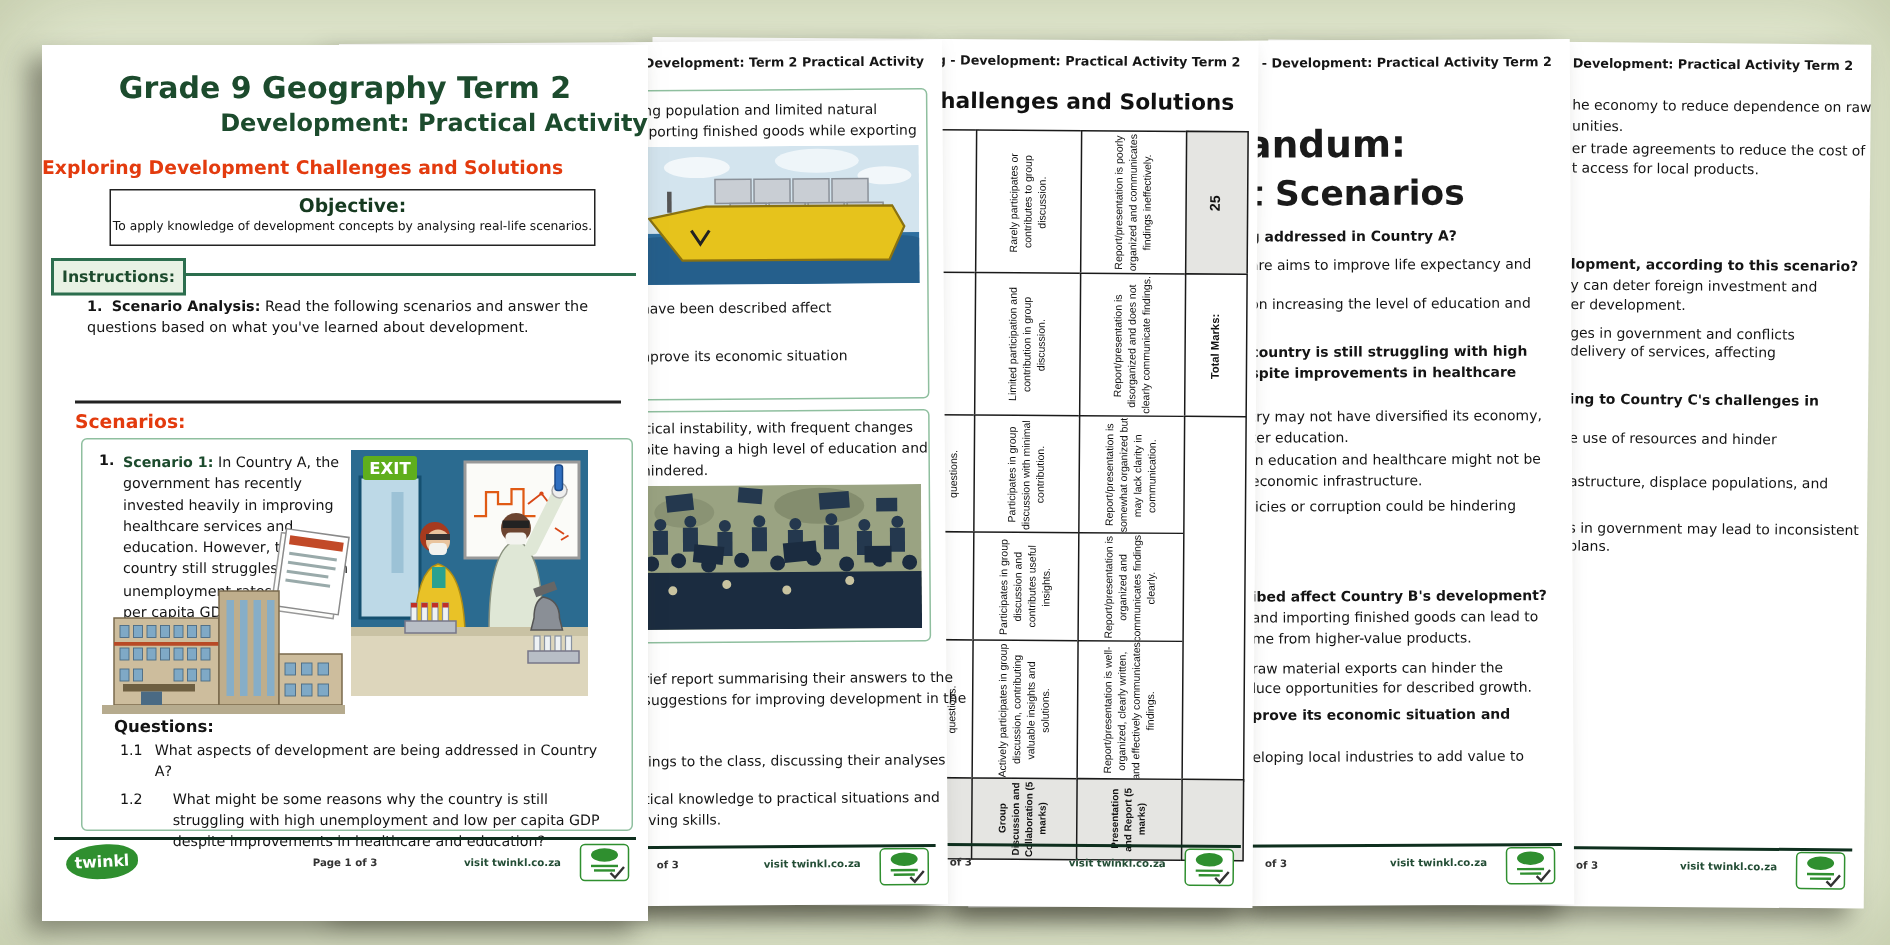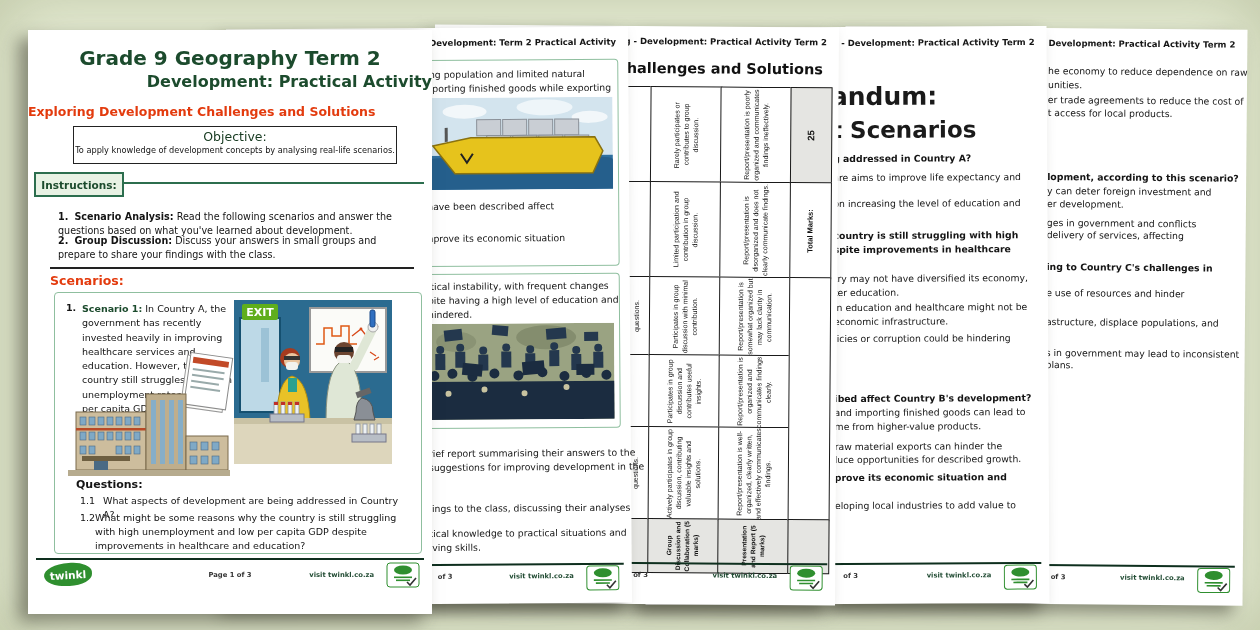--- a/index.html
+++ b/index.html
@@ -262,32 +262,28 @@
     </svg>
   </div>
 
   <div class="page" style="left:28px;top:30px;width:404px;height:584px;z-index:50">
     <div class="abs" style="left:0;right:0;top:16px;text-align:center;font-size:20px;font-weight:bold;color:#1c4b2d">
       <span>Grade 9 </span><span>Geography</span><span> Term 2</span>
     </div>
     <div class="abs" style="left:0;right:0;top:42px;text-align:right;font-size:16px;font-weight:bold;color:#1c4b2d">Development: Practical Activity</div>
     <div class="abs" style="left:0;right:0;top:74px;font-size:12.5px;font-weight:bold;color:#e33b0e">Exploring Development Challenges and Solutions</div>
     <div class="abs" style="left:45px;top:96px;width:322px;height:36px;border:1.5px solid #222;text-align:center">
-      <div style="font-size:12.5px;font-weight:normal;color:#163a20;margin-top:2px">Objective:</div>
+      <div style="font-size:12.5px;font-weight:bold;color:#163a20;margin-top:2px">Objective:</div>
       <div style="font-size:8.2px;color:#141414;margin-top:1px">To apply knowledge of development concepts by analysing real-life scenarios.</div>
     </div>
     <div class="abs" style="left:92px;right:8px;top:152px;border-top:2px solid #2c6e4e"></div>
     <div class="abs" style="left:6px;top:142px;width:86px;height:21px;background:#e8f2e4;border:2px solid #2c6e4e;display:flex;align-items:center;justify-content:center;font-size:10.5px;font-weight:bold;color:#1c4b2d">Instructions:</div>
-    <div class="abs" style="left:30px;top:180px;width:358px;font-size:9.6px;color:#141414;line-height:1.45">
+    <div class="abs" style="left:30px;top:168px;width:358px;font-size:9.6px;color:#141414;line-height:1.45">
       <span class="num">1.</span>&nbsp;
       <span class="num">Scenario Analysis:</span><span> Read the following scenarios and answer the questions based on what you've learned about development.</span>
-    </div>
-    <div class="abs" style="left:30px;top:204px;width:358px;font-size:9.6px;color:#141414;line-height:1.45">
-      <span class="num">2.</span>&nbsp;
-      <span class="num">Group Discussion:</span><span> Discuss your answers in small groups and prepare to share your findings with the class.</span>
     </div>
     <div class="abs" style="left:22px;right:18px;top:237px;border-top:2px solid #222"></div>
     <div class="abs" style="left:22px;top:243px;font-size:12.5px;font-weight:bold;color:#e33b0e">Scenarios:</div>
     <div class="grnbox" style="left:26px;top:262px;width:366px;height:260px"></div>
     <div class="abs num" style="left:38px;top:272px;font-size:9.5px;color:#141414">1.</div>
     <div class="abs" style="left:54px;top:272px;width:152px;font-size:9.5px;color:#141414;line-height:1.5">
       <span class="num" style="color:#1c4b2d">Scenario 1:</span><span> In Country A, the government has recently invested heavily in improving healthcare services and education. However, the country still struggles with high unemployment rates and low per capita GDP.</span>
     </div>
 
     <svg class="abs" style="left:206px;top:270px" width="158" height="164" viewBox="0 0 158 164">
@@ -391,21 +387,21 @@
       </g>
       <rect x="22" y="70" width="48" height="5" fill="#6e5f41"></rect>
       <rect x="34" y="75" width="14" height="9" fill="#4a6a84"></rect>
       <rect x="8" y="84" width="162" height="6" fill="#b6ab8e"></rect>
     </svg>
     <div class="abs num" style="left:48px;top:448px;font-size:11px;color:#141414">Questions:</div>
     <div class="abs" style="left:52px;top:464px;width:330px;font-size:9.5px;color:#141414;line-height:1.5;display:flex;gap:8px">
       <span>1.1</span>
       <span>What aspects of development are being addressed in Country A?</span>
     </div>
-    <div class="abs" style="left:52px;top:481px;width:320px;font-size:9.5px;color:#141414;line-height:1.45;display:flex;gap:0">
+    <div class="abs" style="left:52px;top:497px;width:320px;font-size:9.5px;color:#141414;line-height:1.45;display:flex;gap:20px">
       <span>1.2</span>
       <span>What might be some reasons why the country is still struggling with high unemployment and low per capita GDP despite improvements in healthcare and education?</span>
     </div>
     <div class="footrule" style="top:528px"></div>
     <div class="logo" style="left:16px;top:533px;width:48px;height:23px">twinkl</div>
     <div class="ftxt" style="left:0;right:0;top:541px;text-align:center;color:#333">Page 1 of 3</div>
     <div class="ftxt" style="right:58px;top:541px">visit twinkl.co.za</div>
     <svg class="abs" style="right:12px;top:532px" width="34" height="26" viewBox="0 0 34 26">
       <rect x="1" y="1" width="32" height="24" rx="3" fill="#fff" stroke="#2f8f2f"></rect>
       <ellipse cx="17" cy="8" rx="9" ry="4.5" fill="#2f8f2f"></ellipse>

